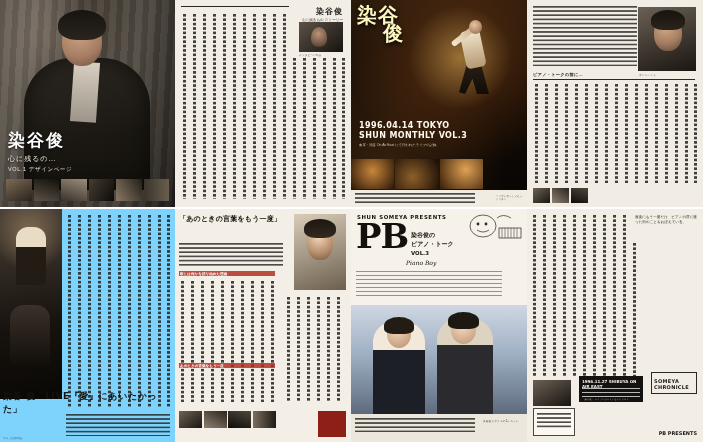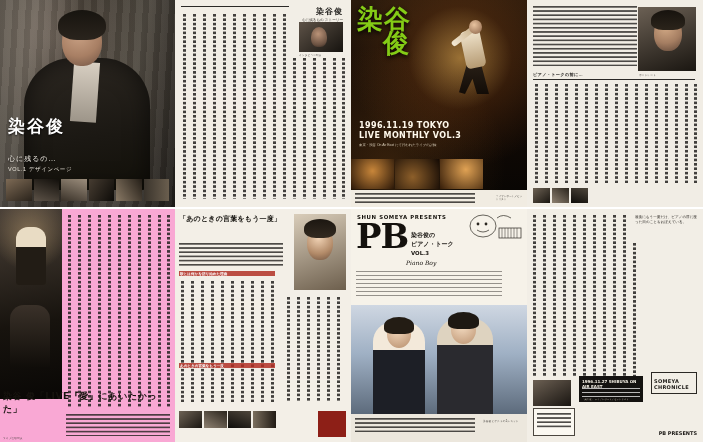--- a/index.html
+++ b/index.html
@@ -101,21 +101,21 @@
   }
   .p1 .titleblock {
     position: absolute; left: 8px; bottom: 34px; color: #fff;
   }
   .p1 .ttl-main {
     font-size: 17px; font-weight: 700; letter-spacing: 2px;
     color: #ffffff; text-shadow: 0 1px 2px rgba(0,0,0,.8);
     font-family: "DejaVu Sans", sans-serif;
   }
   .p1 .ttl-sub {
-    font-size: 7px; letter-spacing: 1px; margin-top: 16px;
+    font-size: 7px; letter-spacing: 1px; margin-top: 2px;
     color: #f0ece4; text-shadow: 0 1px 2px rgba(0,0,0,.8);
     font-family: "DejaVu Sans", sans-serif;
   }
   .p1 .ttl-vol {
     font-size: 5.5px; letter-spacing: .6px; margin-top: 2px; color: #e7e2d8;
   }
   .p1 .thumbstrip {
     position: absolute; left: 6px; right: 6px; bottom: 6px; height: 22px;
     display: flex; gap: 2px;
   }
@@ -152,24 +152,24 @@
   .p3 { background: #0a0806; }
   .p3 .stage {
     position: absolute; inset: 0;
     background:
       radial-gradient(circle at 62% 28%, rgba(255,190,90,.55) 0%, rgba(140,70,20,.25) 28%, rgba(0,0,0,0) 60%),
       radial-gradient(circle at 20% 80%, rgba(200,120,40,.22) 0%, rgba(0,0,0,0) 55%),
       linear-gradient(to bottom, #2a1a0c 0%, #120a05 55%, #070503 100%);
   }
   .p3 .bigname {
     position: absolute; left: 6px; top: 8px;
-    font-size: 26px; font-weight: 700; line-height: .92;
-    color: #84cc16; letter-spacing: 1px;
+    font-size: 20px; font-weight: 700; line-height: .92;
+    color: #fef9c3; letter-spacing: 1px;
     text-shadow: 0 2px 4px rgba(0,0,0,.9);
-    font-family: Liberation Sans, sans-serif;
+    font-family: Liberation Mono, monospace;
   }
   .p3 .bigname .n2 { display: block; margin-left: 26px; }
   .p3 .jumper {
     position: absolute; left: 96px; top: 14px; width: 54px; height: 82px;
   }
   .p3 .jumper .body {
     position: absolute; left: 16px; top: 16px; width: 20px; height: 38px;
     background: linear-gradient(to bottom,#f2e6cf,#b59a72);
     transform: rotate(-12deg); border-radius: 5px;
   }
@@ -233,21 +233,21 @@
   }
   .p4 .sechead {
     position: absolute; font-size: 4.2px; font-weight: 700; color: #1d1b19;
     letter-spacing: .3px;
   }
   .p4 .smallpics { position: absolute; display: flex; gap: 2px; }
   .p4 .smallpics > div { width: 17px; height: 15px; }
 
   
   
-  .p5 { background: #f9a8d4; }
+  .p5 { background: #7dd3fc; }
   .p5 .bigphoto {
     position: absolute; left: 0; top: 0; width: 62px; height: 190px;
     background: linear-gradient(170deg,#4b4138 0%, #17130e 60%, #090705 100%);
     overflow: hidden;
   }
   .p5 .bigphoto .spot {
     position: absolute; left: -10px; top: -10px; width: 80px; height: 70px;
     background: radial-gradient(circle at 50% 50%, rgba(255,214,150,.35), rgba(0,0,0,0) 70%);
   }
   .p5 .bigphoto .fig {
@@ -501,22 +501,22 @@
     </div>
 
     <div class="jumper">
       <div class="legs"></div>
       <div class="body"></div>
       <div class="arm"></div>
       <div class="head"></div>
     </div>
 
     <div class="datebox">
-      <div class="d1">1996.11.19 TOKYO</div>
-      <div class="d2">LIVE MONTHLY VOL.3</div>
+      <div class="d1">1996.04.14 TOKYO</div>
+      <div class="d2">SHUN MONTHLY VOL.3</div>
       <div class="d3">東京・渋谷 On Air East にて行われたライブの記録</div>
     </div>
 
     <div class="livestrip">
       <div class="l-a"></div>
       <div class="l-b"></div>
       <div class="l-c"></div>
       <div class="l-d"></div>
     </div>
 

